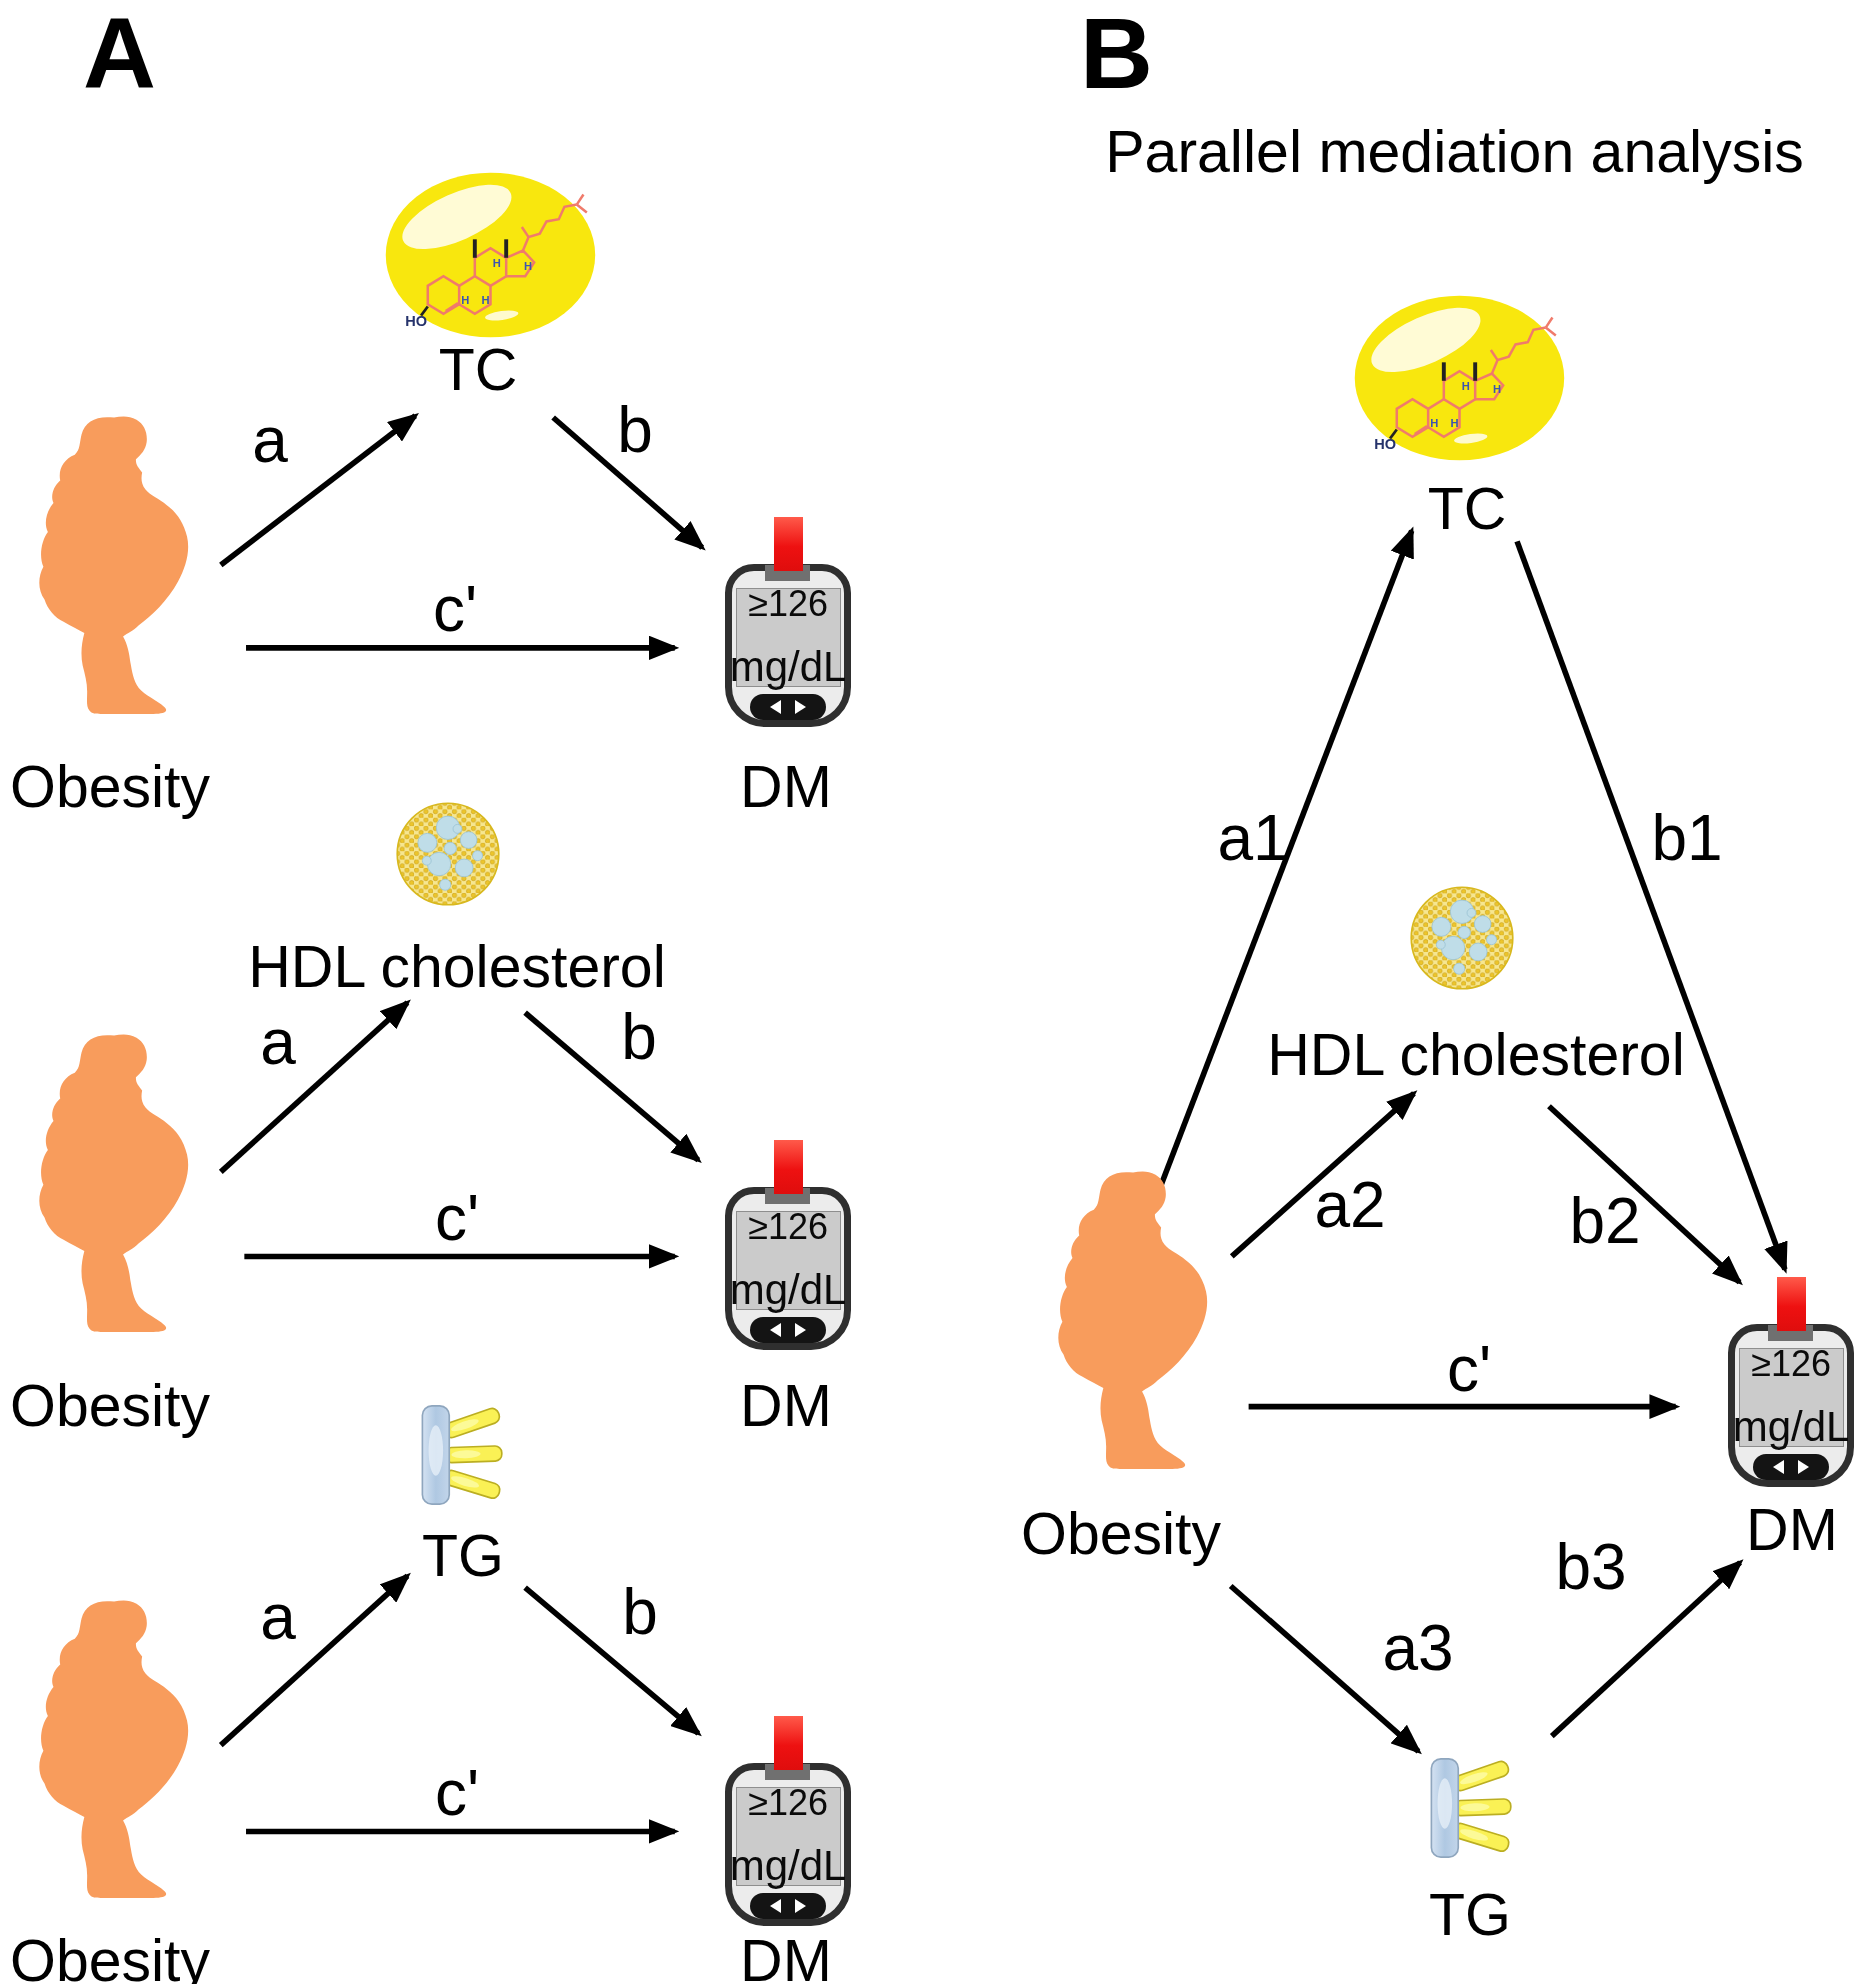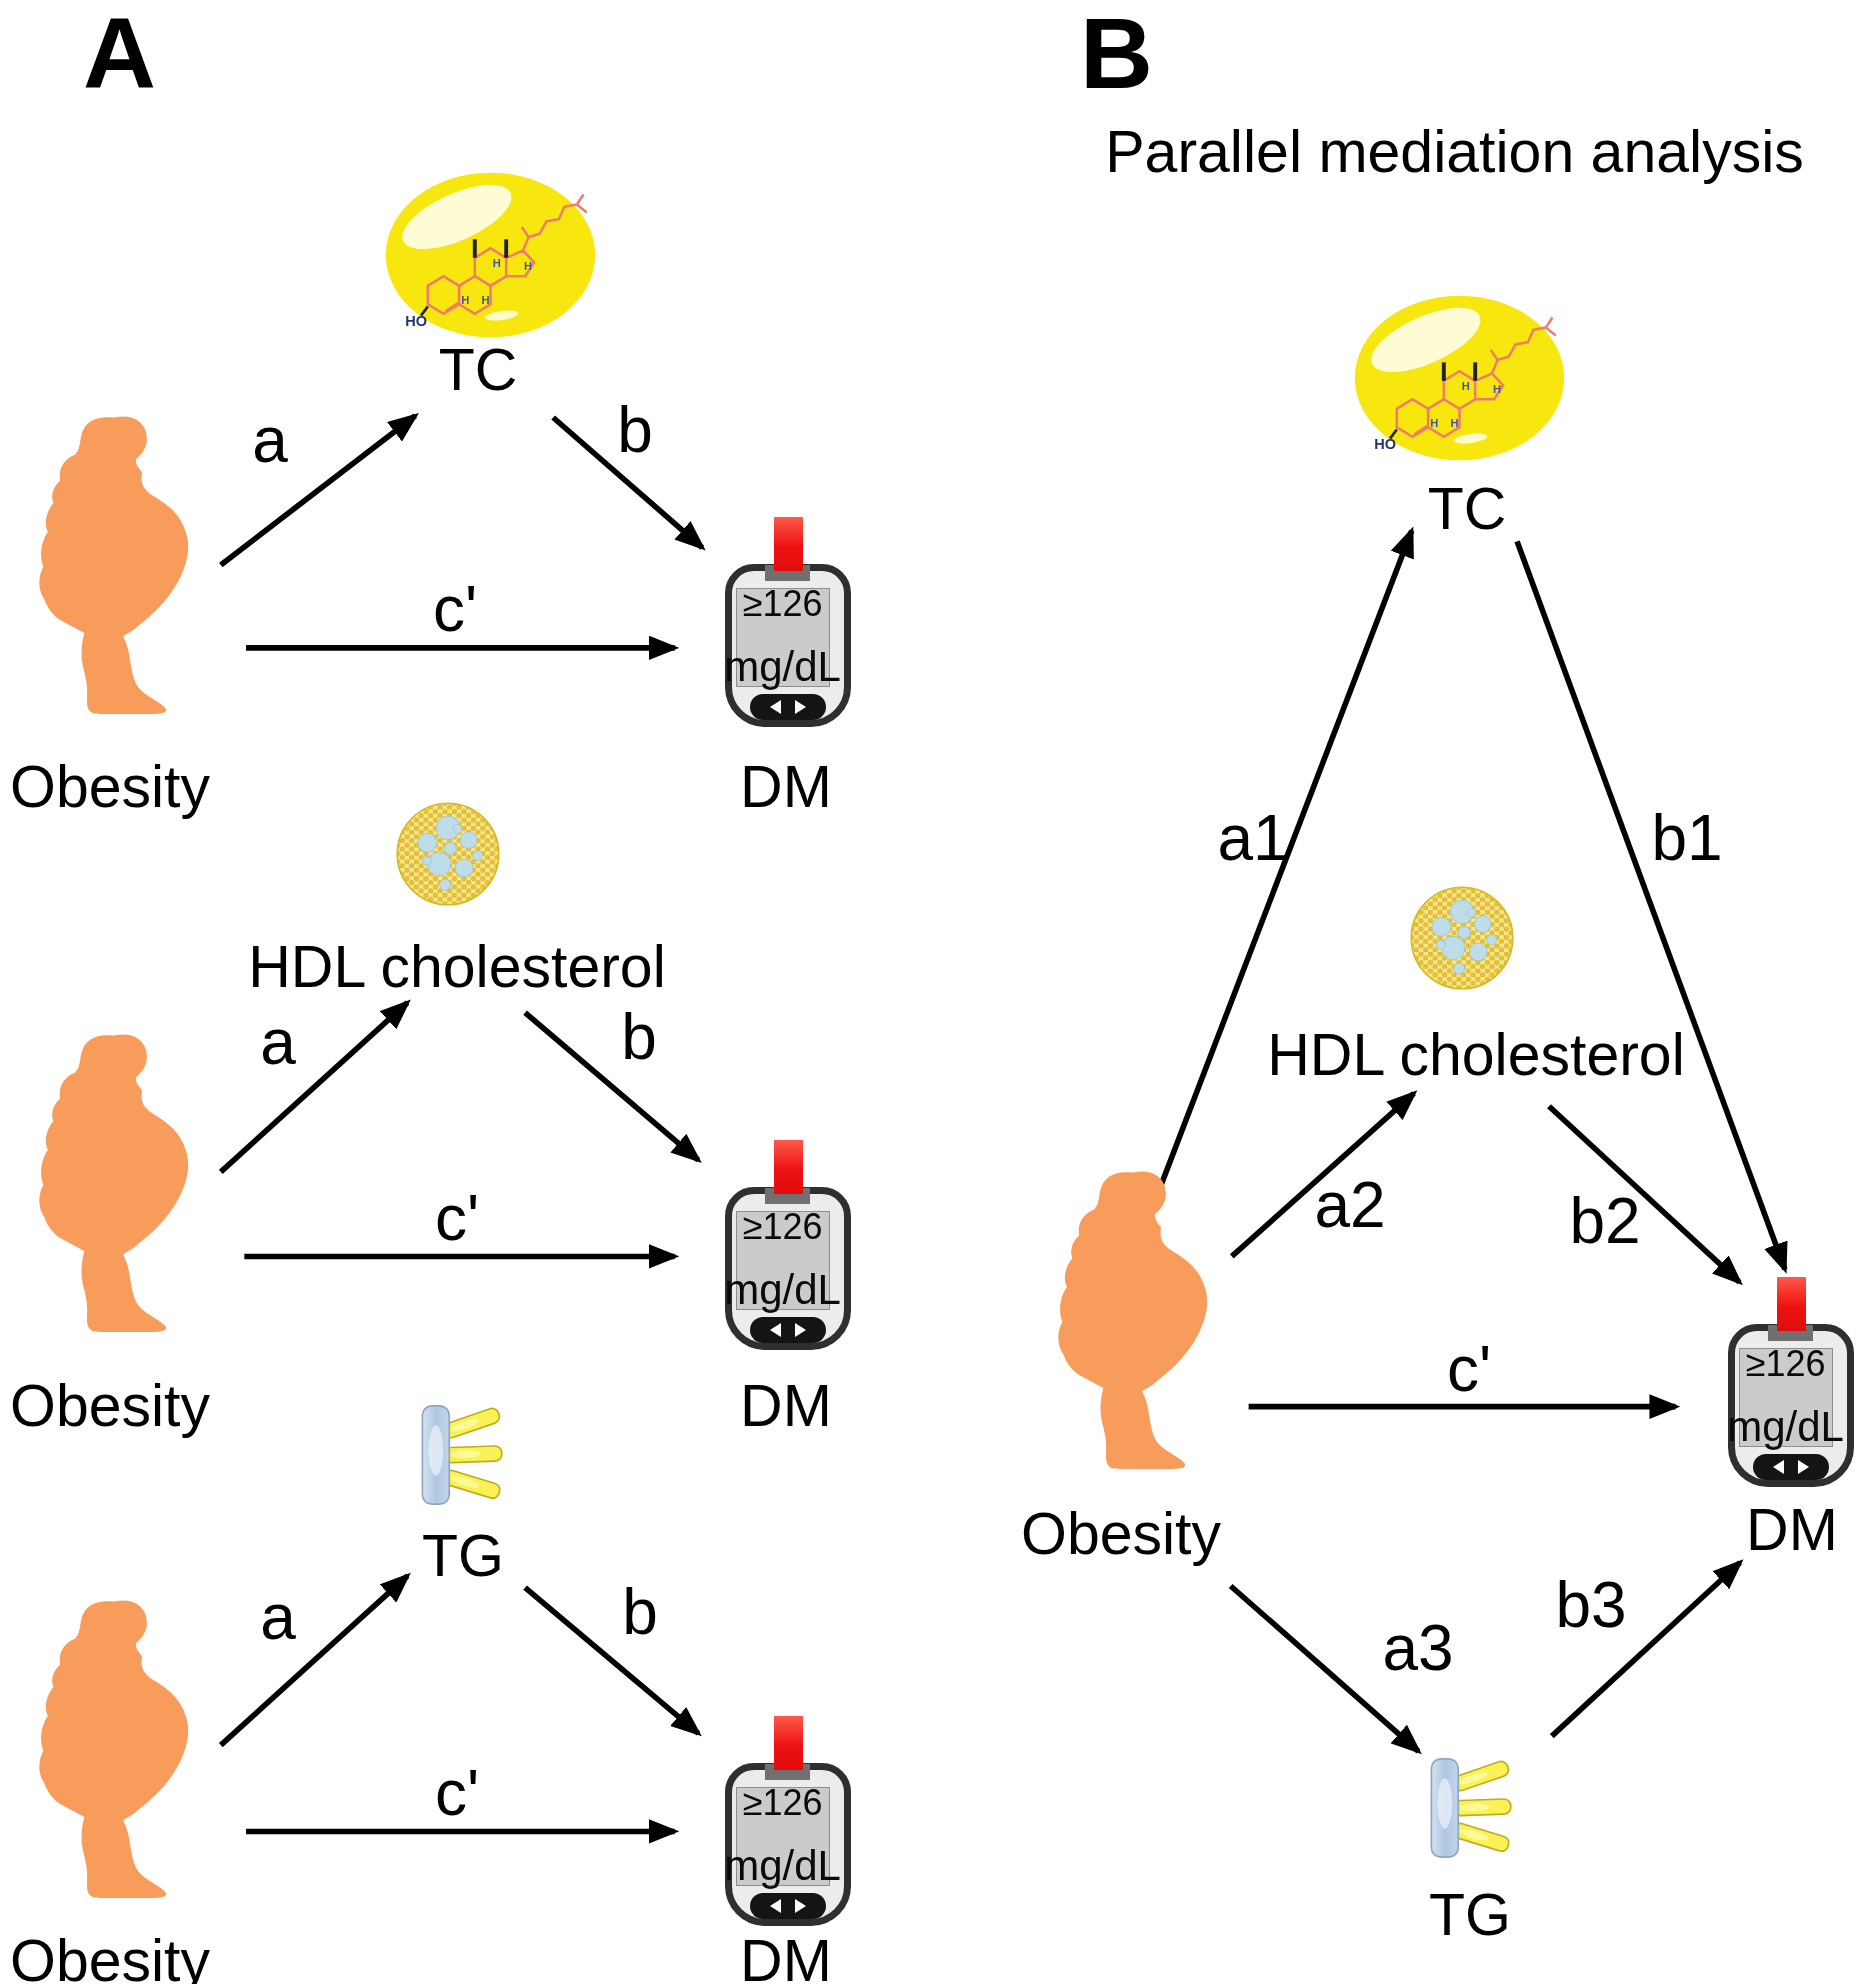--- a/index.html
+++ b/index.html
@@ -14,21 +14,21 @@
   .lbl-node{font-size:59px;width:426px;height:73px;margin-top:7px;}
   .lbl-edge{font-size:64px;width:134px;height:73px;}
 
   
   .meter{position:absolute;width:126px;height:210px;}
   .meter .strip{position:absolute;left:49px;top:0;width:29px;height:54px;z-index:3;
      background:linear-gradient(180deg,#ff5a4a 0%,#ee1111 55%,#df0d0d 100%);}
   .meter .body{position:absolute;left:0;top:47px;width:126px;height:163px;box-sizing:border-box;
      background:#ECECEC;border:7.8px solid #2F2F2F;border-radius:29px 29px 40px 40px;z-index:1;}
   .meter .notch{position:absolute;left:40px;top:48px;width:45px;height:15.7px;background:#707070;z-index:2;}
-  .meter .screen{position:absolute;left:10.6px;top:71px;width:94px;height:99px;box-sizing:border-box;
+  .meter .screen{position:absolute;left:10.6px;top:71px;width:105px;height:99px;box-sizing:border-box;
      background:#CBCBCB;border:1.7px solid #8E8E8E;z-index:2;display:flex;flex-direction:column;
      align-items:center;justify-content:center;line-height:1.08;font-size:36px;color:#0A0A0A;gap:20px;}
   .meter .screen .l2{font-size:42px;}
   .meter .btn{position:absolute;left:25px;top:177px;width:76px;height:26px;background:#141414;
      border-radius:14.6px;z-index:2;display:flex;align-items:center;justify-content:center;gap:14.6px;}
   .tri{width:0;height:0;border-top:7.3px solid transparent;border-bottom:7.3px solid transparent;}
   .tri-l{border-right:11.2px solid #fff;}
   .tri-r{border-left:11.2px solid #fff;}
 </style>
 </head>
@@ -278,16 +278,16 @@
       <use href="#sym-tg"></use>
     </svg>
   <div class="lbl lbl-node" style="left:1257px;top:1872px">TG</div>
 
   <div class="lbl lbl-edge" style="left:1186px;top:801px">a1</div>
   <div class="lbl lbl-edge" style="left:1620px;top:801px">b1</div>
   <div class="lbl lbl-edge" style="left:1283px;top:1168px">a2</div>
   <div class="lbl lbl-edge" style="left:1538px;top:1184px">b2</div>
   <div class="lbl lbl-edge" style="left:1402px;top:1332px">c'</div>
   <div class="lbl lbl-edge" style="left:1351px;top:1611px">a3</div>
-  <div class="lbl lbl-edge" style="left:1524px;top:1568px">b3</div>
+  <div class="lbl lbl-edge" style="left:1524px;top:1530px">b3</div>
 
 </div>
 
 
 </body></html>

